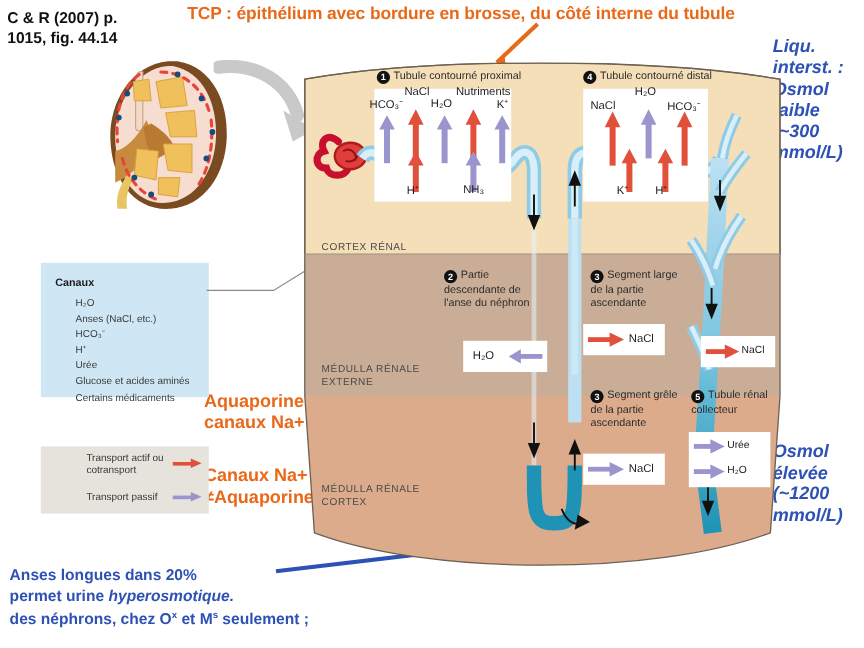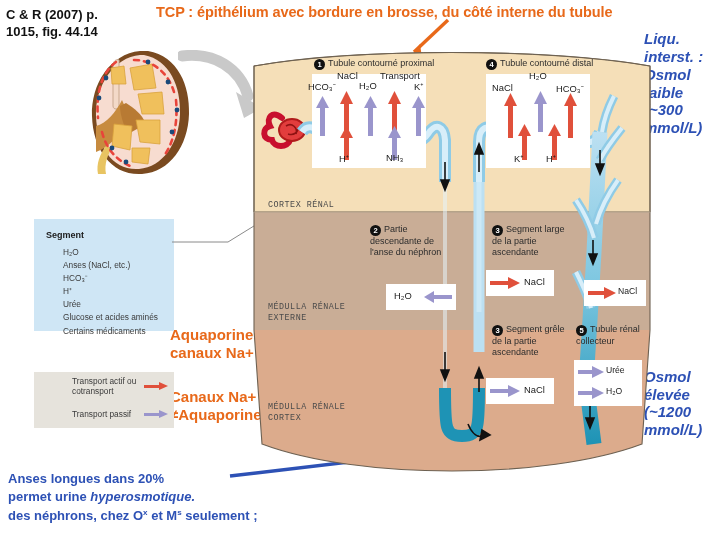--- a/index.html
+++ b/index.html
@@ -49,21 +49,21 @@
   .red .shaft{background:#E0503B;} .red .head{border-left:9px solid #E0503B;}
   .vio .shaft{background:#9A95CC;} .vio .head{border-left:9px solid #9A95CC;}
 
   
   #kidney{left:86px;top:48px;width:110px;height:130px;}
   #big-arrow{left:178px;top:50px;width:86px;height:80px;}
 
   
   #panel{left:246px;top:52px;width:412px;height:436px;}
   .zone-label{position:absolute;font-size:8.4px;color:#4b4b4b;letter-spacing:.5px;
-              line-height:1.35;font-family:Liberation Mono, monospace;}
+              line-height:1.35;}
 
   
   .callout{position:absolute;font-size:9px;color:#2c2c2c;line-height:1.27;}
   .callout .num{display:inline-block;width:11px;height:11px;border-radius:50%;
                 background:#111;color:#fff;font-size:7.6px;font-weight:bold;
                 text-align:center;line-height:11px;vertical-align:-1px;margin-right:3px;}
 
   
   .inset{position:absolute;background:#fff;}
   .ion{position:absolute;font-size:9.4px;color:#1b1b1b;white-space:nowrap;}
@@ -102,21 +102,21 @@
 <div class="abs" id="bottom-note">
   <div>Anses longues dans 20%</div>
   <div><span>permet urine </span><i>hyperosmotique.</i></div>
   <div><span>des néphrons, chez O</span><sup>x</sup><span> et M</span><sup>s</sup><span> seulement  ;</span></div>
 </div>
 <svg class="abs" style="left:228px;top:440px;" width="300" height="40">
   <line x1="2" y1="36" x2="290" y2="2" stroke="#2D51B5" stroke-width="3.4"></line>
 </svg>
 
 <div class="abs" id="filtrat-box">
-  <div class="hd">Segment</div>
+  <div class="hd">Canaux</div>
   <ul>
     <li>H₂O</li>
     <li>Anses (NaCl, etc.)</li>
     <li>HCO₃⁻</li>
     <li>H⁺</li>
     <li>Urée</li>
     <li>Glucose et acides aminés</li>
     <li>Certains médicaments</li>
   </ul>
 </div>
@@ -286,21 +286,21 @@
         <polygon points="106,32 119,32 112.5,20" fill="#9A95CC"></polygon>
       <rect x="38" y="60" width="5" height="24" fill="#E0503B"></rect>
         <polygon points="34,62 47,62 40.5,50" fill="#E0503B"></polygon>
       <rect x="86" y="60" width="5" height="24" fill="#9A95CC"></rect>
         <polygon points="82,62 95,62 88.5,50" fill="#9A95CC"></polygon>
     </g>
   </svg>
   <div class="ion" style="left:62px;top:28px;"><span>HCO₃⁻</span></div>
   <div class="ion" style="left:91px;top:18px;"><span>NaCl</span></div>
   <div class="ion" style="left:113px;top:28px;"><span>H₂O</span></div>
-  <div class="ion" style="left:134px;top:18px;"><span>Transport</span></div>
+  <div class="ion" style="left:134px;top:18px;"><span>Nutriments</span></div>
   <div class="ion" style="left:168px;top:28px;"><span>K⁺</span></div>
   <div class="ion" style="left:93px;top:100px;"><span>H⁺</span></div>
   <div class="ion" style="left:140px;top:100px;"><span>NH₃</span></div>
 
   <div class="callout" style="left:240px;top:6px;">
     <span class="num">4</span><span>Tubule contourné distal</span>
   </div>
   <div class="inset" style="left:240px;top:22px;width:104px;height:94px;"></div>
   <svg class="abs" style="left:240px;top:24px;" width="110" height="94">
     <g>

